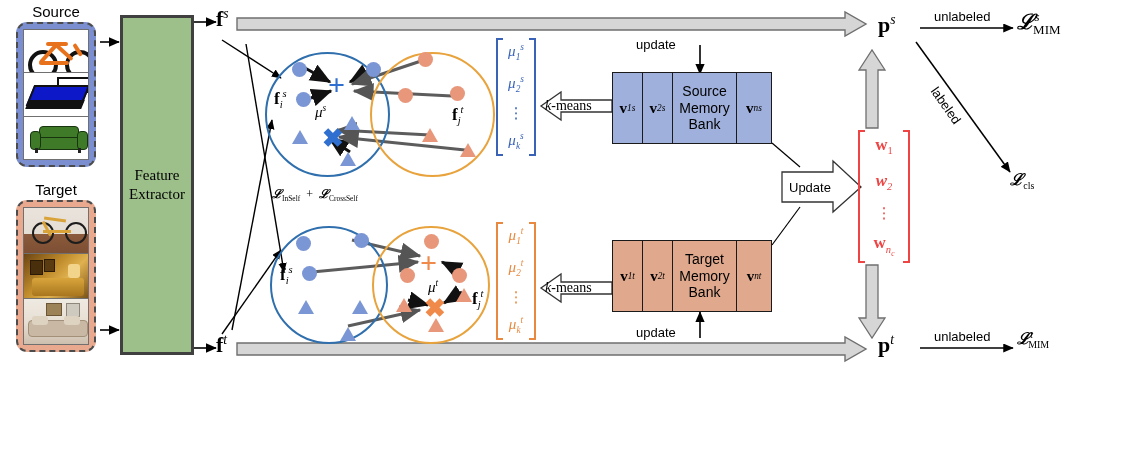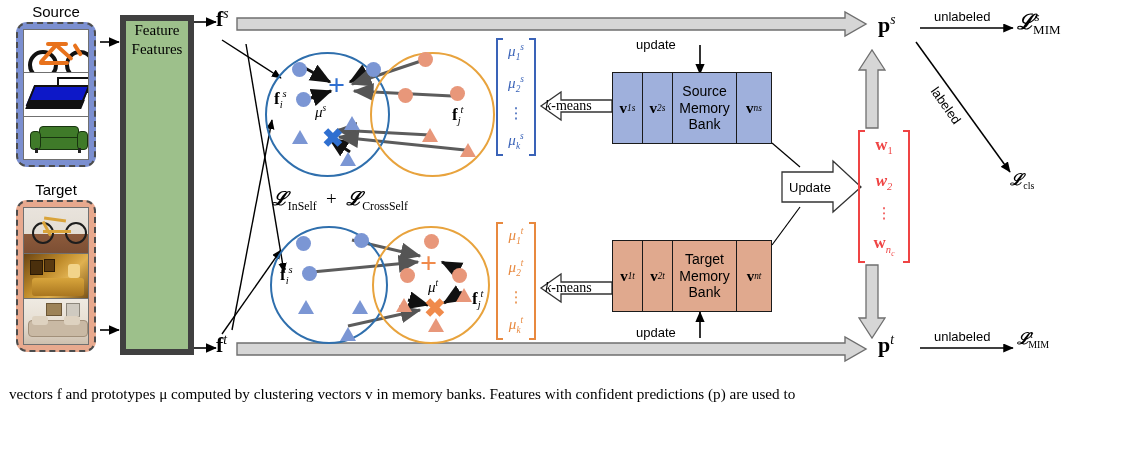--- a/index.html
+++ b/index.html
@@ -27,22 +27,22 @@
   .sofa-leg{position:absolute;background:#222;}
 
   
   .photo{position:absolute;left:0;top:0;right:0;bottom:0;}
   .ph-bike{background:linear-gradient(#e9e3dc 0%,#e3ddd4 58%,#8c5a3c 58%,#7d4f33 100%);}
   .ph-bed{background:linear-gradient(135deg,#6b4413 0%,#c08c2b 40%,#e0b150 62%,#7a5318 100%);}
   .ph-liv{background:linear-gradient(#efeae2 0%,#e6ded2 55%,#cdbfae 100%);}
   .ph-obj{position:absolute;}
 
   
-  .fextract{position:absolute;background:#9dc08b;border:6px solid #404040;box-sizing:border-box;
-    display:flex;align-items:flex-start;justify-content:center;text-align:center;font-size:15px;line-height:1.25;}
+  .fextract{position:absolute;background:#9dc08b;border:3px solid #404040;box-sizing:border-box;
+    display:flex;align-items:center;justify-content:center;text-align:center;font-size:15px;line-height:1.25;}
 
   
   .math{font-family:"Liberation Serif",serif;}
   .mbf{font-weight:bold;}
   .sup{font-size:.62em;vertical-align:super;font-style:italic;}
   .sub{font-size:.62em;vertical-align:sub;font-style:italic;}
   .subn{font-size:.62em;vertical-align:sub;}
   .cal{font-family:"Liberation Serif",serif;font-style:italic;font-weight:bold;}
 
   
@@ -218,21 +218,21 @@
         <div class="ph-obj" style="left:4px;top:21px;width:58px;height:15px;background:#c9b9a4;border-radius:4px;border:1px solid #a2907a;"></div>
         <div class="ph-obj" style="left:8px;top:17px;width:16px;height:9px;background:#ded2c0;border-radius:3px;"></div>
         <div class="ph-obj" style="left:40px;top:17px;width:16px;height:9px;background:#ded2c0;border-radius:3px;"></div>
       </div>
     </div>
   </div>
 
   <div class="fextract" style="left:120px;top:15px;width:74px;height:340px;">
     <div>
       <span>Feature</span><br>
-      <span>Features</span>
+      <span>Extractor</span>
     </div>
   </div>
 
   <div class="abs math" style="left:216px;top:6px;font-size:22px;">
     <span class="mbf">f</span><span class="sup">s</span>
   </div>
   <div class="abs math" style="left:216px;top:332px;font-size:22px;">
     <span class="mbf">f</span><span class="sup">t</span>
   </div>
 
@@ -258,21 +258,21 @@
   <div class="abs math" style="left:274px;top:88px;font-size:17px;">
     <span class="mbf">f</span><span class="sub">i</span><span class="sup">s</span>
   </div>
   <div class="abs math" style="left:452px;top:104px;font-size:17px;">
     <span class="mbf">f</span><span class="sub">j</span><span class="sup">t</span>
   </div>
   <div class="abs math" style="left:315px;top:103px;font-size:15px;">
     <span style="font-style:italic;">μ</span><span class="sup">s</span>
   </div>
 
-  <div class="abs math" style="left:272px;top:185px;font-size:19px;">
+  <div class="abs math" style="left:272px;top:185px;font-size:12px;">
     <span class="cal">ℒ</span><span class="subn">InSelf</span>
     &nbsp;+&nbsp;
     <span class="cal">ℒ</span><span class="subn">CrossSelf</span>
   </div>
 
   <div class="circ c-blue" style="left:270px;top:226px;width:118px;height:118px;"></div>
   <div class="circ c-org" style="left:372px;top:226px;width:118px;height:118px;"></div>
 
   <div class="dot dot-b" style="left:296px;top:236px;width:15px;height:15px;"></div>
   <div class="dot dot-b" style="left:354px;top:233px;width:15px;height:15px;"></div>
@@ -398,16 +398,15 @@
     <span class="cal">ℒ</span><span class="sup" style="font-style:italic;">s</span><span class="subn" style="margin-left:-0.5em;">MIM</span>
   </div>
   <div class="abs math" style="left:1017px;top:327px;font-size:16px;">
     <span class="cal">ℒ</span><span class="sup" style="font-style:italic;">t</span><span class="subn" style="margin-left:-0.5em;">MIM</span>
   </div>
   <div class="abs math" style="left:1010px;top:168px;font-size:16px;">
     <span class="cal">ℒ</span><span class="subn">cls</span>
   </div>
 
   <div class="caption">
-    <div>vectors f and prototypes μ computed by clustering vectors v in memory banks.  Features with confident predictions (p) are used to</div>
   </div>
 
 </div>
 
 </body></html>

